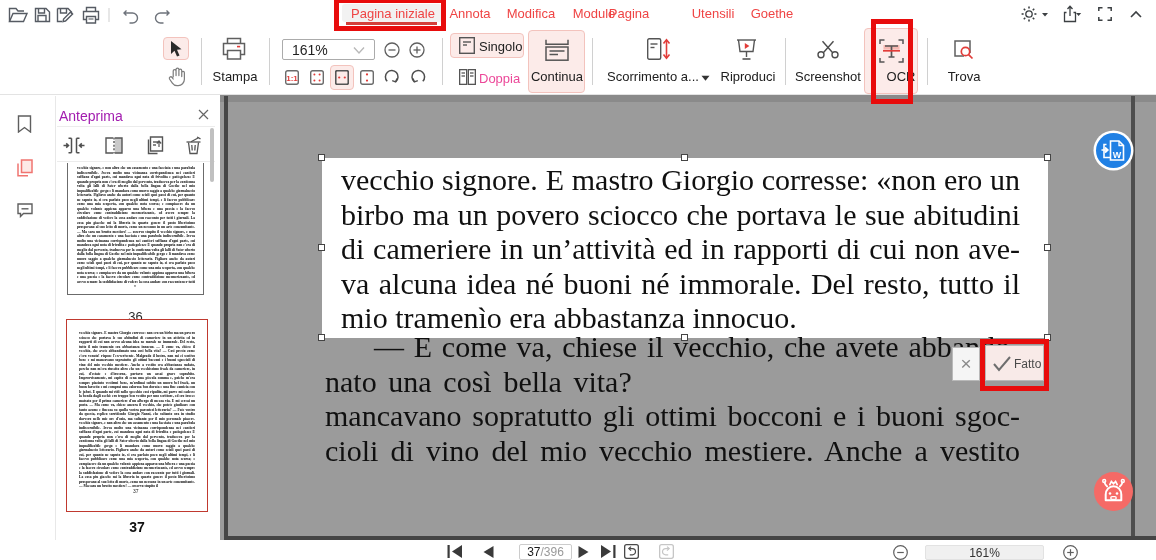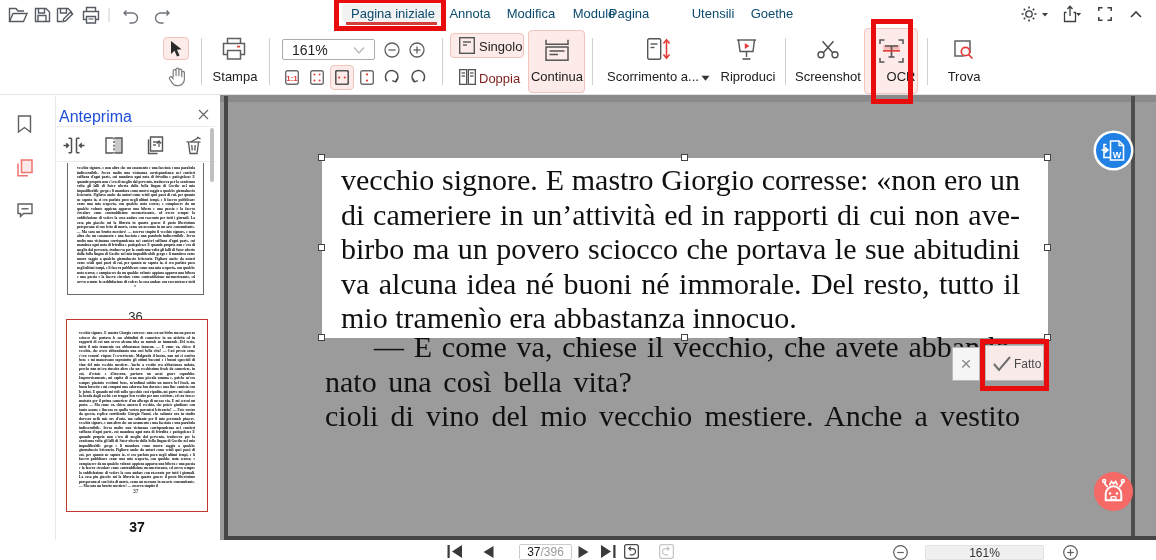--- a/index.html
+++ b/index.html
@@ -2,21 +2,21 @@
 <html><head>
 <meta charset="utf-8">
 <style>
   * { margin:0; padding:0; box-sizing:border-box; }
   html,body { width:1156px; height:560px; overflow:hidden; }
   body { font-family:"Liberation Sans", sans-serif; background:#fff; position:relative; }
   .abs { position:absolute; }
   svg { display:block; }
   
   #header { left:0; top:0; width:1156px; height:95px; background:#fff; border-bottom:1px solid #e3e3e3; }
-  .menu { font-size:13px; color:#0c4a6e; }
+  .menu { font-size:13px; color:#ef4444; }
   .sep1 { width:1px; background:#d0d0d0; }
   .pinkbtn { background:#fcebe9; border:1px solid #f3c3bd; border-radius:4px; }
   .lbl { font-size:13px; color:#202020; text-align:center; }
   .redbox { border:5px solid #e80c0c; }
   
   #content { left:220px; top:96px; width:936px; height:444px; background:#9b9b9b; }
   .serif { font-family:"Liberation Serif", serif; color:#101010; }
   .handle { width:7px; height:7px; background:#fff; border:1px solid #444; }
   .jline { text-align:justify; text-align-last:justify; height:34.6px; overflow:hidden; white-space:nowrap;}
   .nline { text-align:left; height:34.6px; overflow:hidden; white-space:nowrap;}
@@ -172,21 +172,21 @@
 </svg>
 <div class="abs" style="left:479px;top:39px;font-size:13px;color:#202020;">Singolo</div>
 <svg class="abs" style="left:459px;top:69px;" width="17" height="16" viewBox="0 0 17 16" fill="none" stroke="#555" stroke-width="1.3">
   <rect x="0.65" y="0.65" width="7" height="14.7"></rect>
     <rect x="9.35" y="0.65" width="7" height="14.7"></rect>
   <line x1="2.5" y1="4" x2="6" y2="4"></line>
     <line x1="2.5" y1="7" x2="6" y2="7"></line>
   <line x1="11" y1="4" x2="14.5" y2="4"></line>
     <line x1="11" y1="7" x2="14.5" y2="7"></line>
 </svg>
-<div class="abs" style="left:479px;top:71px;font-size:13px;color:#7f1d1d;">Doppia</div>
+<div class="abs" style="left:479px;top:71px;font-size:13px;color:#ec4899;">Doppia</div>
 
 <div class="abs pinkbtn" style="left:528px;top:30px;width:57px;height:63px;"></div>
 <svg class="abs" style="left:545px;top:39px;" width="24" height="22" viewBox="0 0 24 22" fill="none" stroke="#555" stroke-width="1.5">
   <path d="M1 0.8 v4.5 h22 v-4.5"></path>
   <rect x="1" y="8" width="22" height="13.2"></rect>
   <line x1="4.5" y1="12" x2="19.5" y2="12"></line>
     <line x1="4.5" y1="15.5" x2="13" y2="15.5"></line>
 </svg>
 <div class="abs lbl" style="left:526px;top:69px;width:62px;">Continua</div>
 <div class="abs sep1" style="left:592px;top:38px;height:47px;"></div>
@@ -251,21 +251,21 @@
 </svg>
 <svg class="abs" style="left:17px;top:203px;" width="16" height="15" viewBox="0 0 16 15" fill="none" stroke="#5f5f5f" stroke-width="1.4">
   <path d="M1 1 h14 v9.5 h-8.5 l-3 3 v-3 H1 z"></path>
   <line x1="4.5" y1="5.8" x2="11.5" y2="5.8"></line>
 </svg>
 <svg class="abs" style="left:16px;top:542px;" width="14" height="9" viewBox="0 0 14 9" fill="none" stroke="#555" stroke-width="1.5">
     <path d="M1 1.5 L7 7.5 L13 1.5"></path>
   </svg>
 
 <div class="abs" style="left:57px;top:96px;width:163px;height:442px;background:#fff;"></div>
-<div class="abs" style="left:59px;top:108px;font-size:16px;color:#1d4ed8;">Anteprima</div>
+<div class="abs" style="left:59px;top:108px;font-size:14px;color:#a21caf;">Anteprima</div>
 <svg class="abs" style="left:198px;top:109px;" width="11" height="11" viewBox="0 0 11 11" stroke="#666" stroke-width="1.2">
     <path d="M1 1 L10 10 M10 1 L1 10"></path>
   </svg>
 <div class="abs" style="left:57px;top:126px;width:158px;height:1px;background:#ececec;"></div>
 
 <svg class="abs" style="left:63px;top:137px;" width="22" height="17" viewBox="0 0 22 17" fill="none" stroke="#4f4f4f" stroke-width="1.5">
   <path d="M5.5 1.2 h3 M8.5 1.2 v14.6 M5.5 15.8 h3 M16.5 1.2 h-3 M13.5 1.2 v14.6 M16.5 15.8 h-3"></path>
   <path d="M0.5 8.5 h4.5 M3.2 6.4 l2.3 2.1 -2.3 2.1"></path>
   <path d="M21.5 8.5 h-4.5 M18.8 6.4 l-2.3 2.1 2.3 2.1"></path>
 </svg>
@@ -306,29 +306,30 @@
 <div id="content" class="abs"></div>
 <div class="abs" style="left:220px;top:95px;width:936px;height:7px;background:#8a8a8a;"></div>
 <div class="abs" style="left:224px;top:96px;width:4px;height:444px;background:#464646;"></div>
 <div class="abs" style="left:1131px;top:96px;width:3.5px;height:444px;background:#4e4e4e;"></div>
 <div class="abs" style="left:225px;top:536px;width:931px;height:4px;background:#454545;"></div>
 
 <div class="abs" style="left:322px;top:158px;width:726px;height:180px;background:#fff;"></div>
 
 <div id="boxtext" class="abs serif" style="left:341px;top:163px;width:679px;font-size:30px;line-height:34.6px;">
 <div class="jline">vecchio signore. E mastro Giorgio corresse: «non ero un</div>
+<div class="jline">birbo ma un povero sciocco che portava le sue abitudini</div>
 <div class="jline">di cameriere in un’attività ed in rapporti di cui non ave-</div>
-<div class="jline">birbo ma un povero sciocco che portava le sue abitudini</div>
 <div class="jline">va alcuna idea né buoni né immorale. Del resto, tutto il</div>
 <div class="nline">mio tramenìo era abbastanza innocuo.</div>
 </div>
 
 <div id="graytext" class="abs serif" style="left:325px;top:330px;width:695px;font-size:30px;line-height:34.8px;">
 <div class="jline" style="text-indent:49px;">— E come va, chiese il vecchio, che avete abbando-</div>
 <div class="nline" style="word-spacing:4.2px;">nato una così bella vita?</div>
+<div class="jline">mancavano sopratutto gli ottimi bocconi e i buoni sgoc-</div>
 <div class="jline">cioli di vino del mio vecchio mestiere. Anche a vestito</div>
 </div>
 
 <div class="abs handle" style="left:318px;top:154px;"></div>
 <div class="abs handle" style="left:681px;top:154px;"></div>
 <div class="abs handle" style="left:1044px;top:154px;"></div>
 <div class="abs handle" style="left:318px;top:244px;"></div>
 <div class="abs handle" style="left:1044px;top:244px;"></div>
 <div class="abs handle" style="left:318px;top:334px;"></div>
 <div class="abs handle" style="left:681px;top:334px;"></div>

